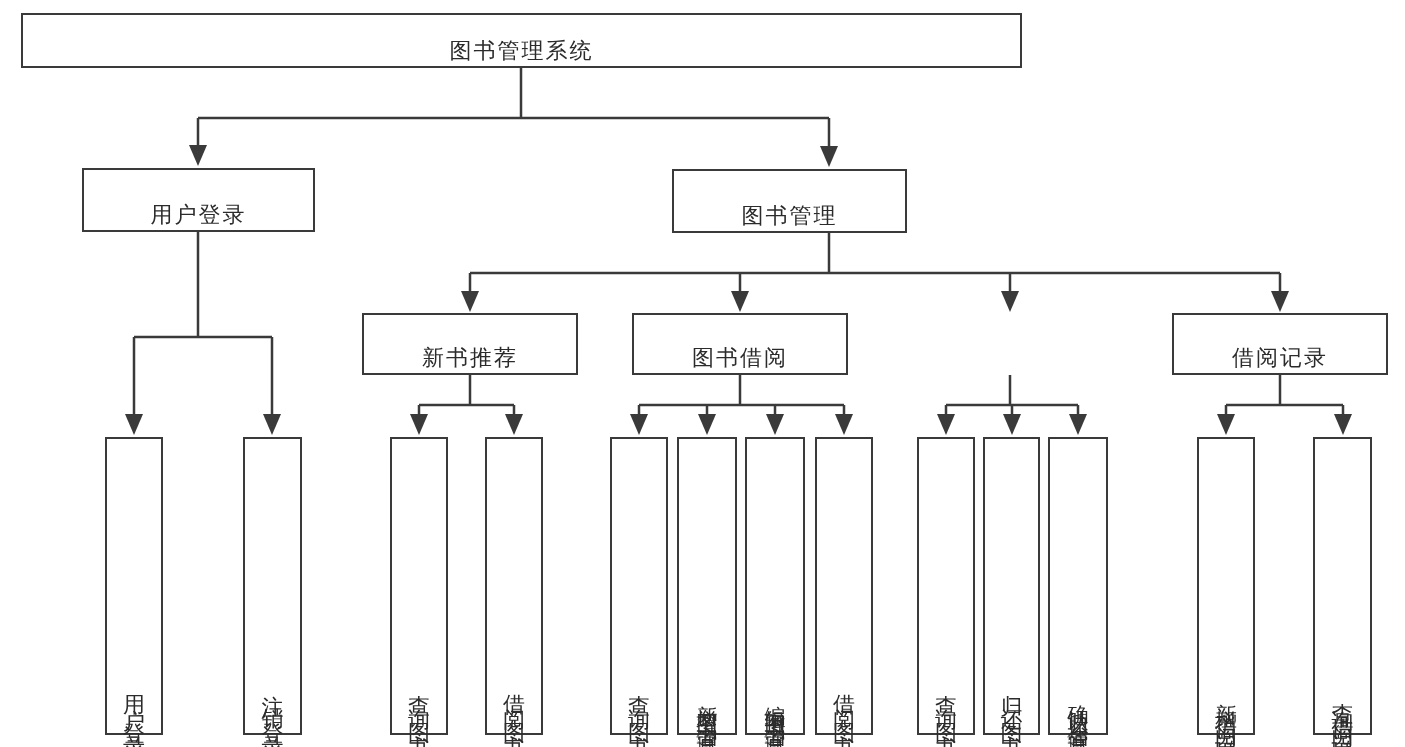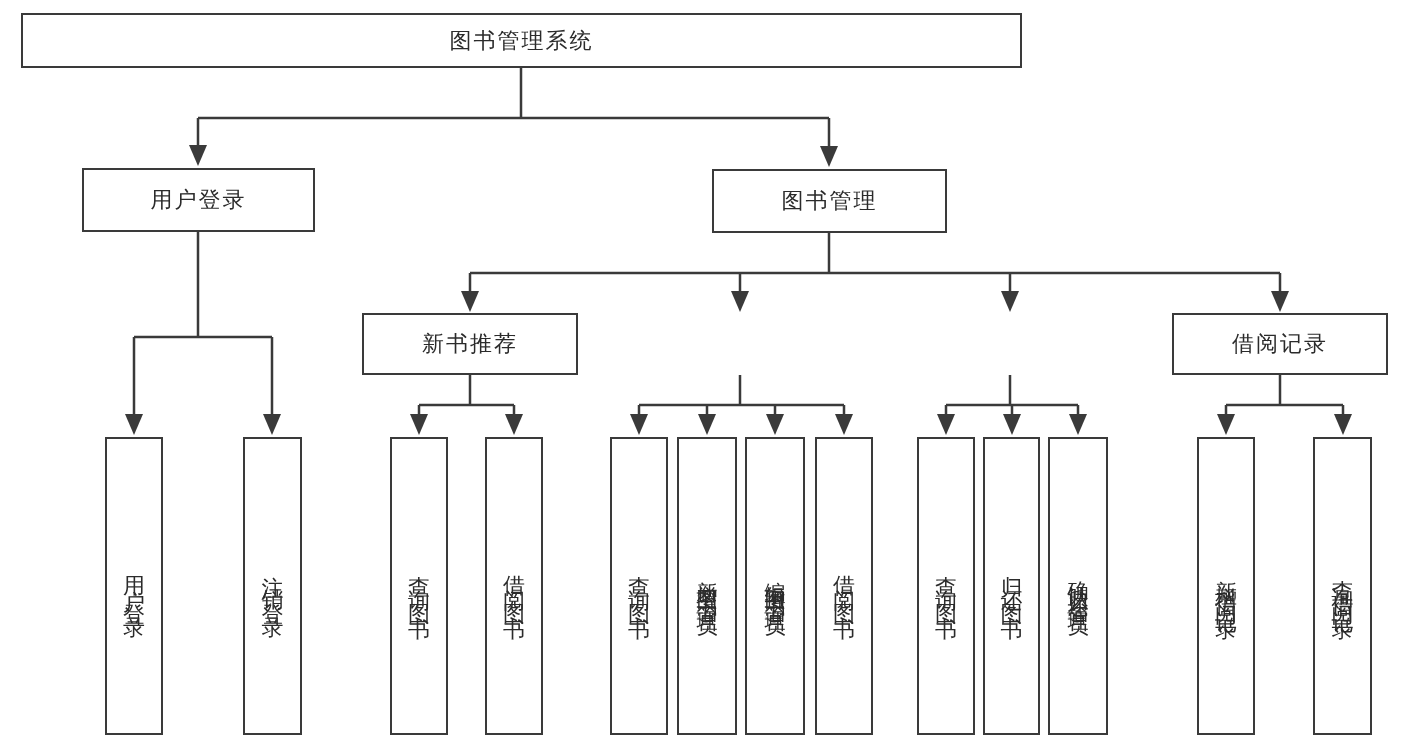--- a/index.html
+++ b/index.html
@@ -31,21 +31,21 @@
   .wires polygon{
     fill:var(--line);
     stroke:none;
   }
   .node{
     position:absolute;
     box-sizing:border-box;
     border:2.5px solid var(--line);
     background:#fff;
     display:flex;
-    align-items:center;
+    align-items:flex-end;
     justify-content:center;
     color:var(--text);
     font-size:22px;
     letter-spacing:2px;
     z-index:2;
   }
   .leaf{
     top:437px;
     height:298px;
   }
@@ -109,26 +109,29 @@
     <polygon points="1334,414 1352,414 1343,435"></polygon>
   </svg>
 
   <div class="node" style="left:21px;top:13px;width:1001px;height:55px">
     <span>图书管理系统</span>
   </div>
 
   <div class="node" style="left:82px;top:168px;width:233px;height:64px">
     <span>用户登录</span>
   </div>
-  <div class="node" style="left:712px;top:169px;width:235px;height:64px">
+  <div class="node" style="left:672px;top:169px;width:235px;height:64px">
     <span>图书管理</span>
   </div>
 
   <div class="node" style="left:362px;top:313px;width:216px;height:62px">
     <span>新书推荐</span>
+  </div>
+  <div class="node" style="left:632px;top:313px;width:216px;height:62px">
+    <span>图书借阅</span>
   </div>
   <div class="node" style="left:1172px;top:313px;width:216px;height:62px">
     <span>借阅记录</span>
   </div>
 
   <div class="node leaf v4" style="left:105px;width:58px">
     <span class="vlabel">用户登录</span>
   </div>
   <div class="node leaf v4" style="left:243px;width:59px">
     <span class="vlabel">注销登录</span>

